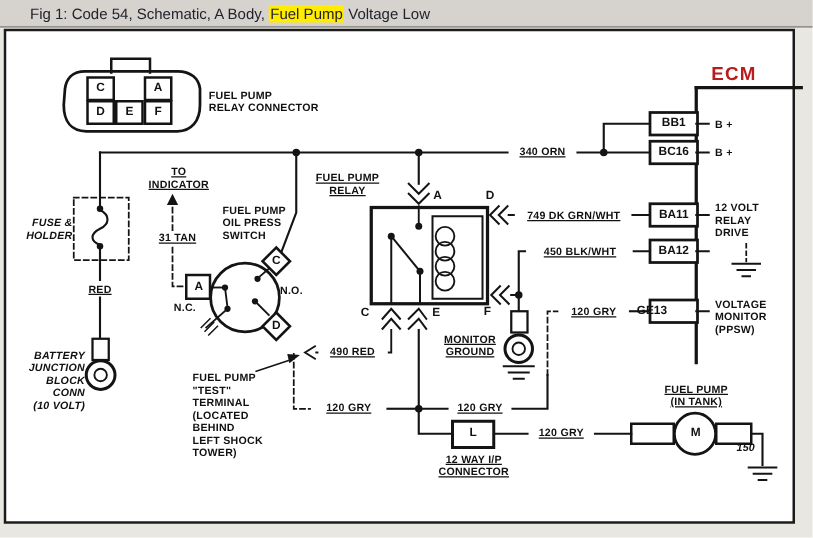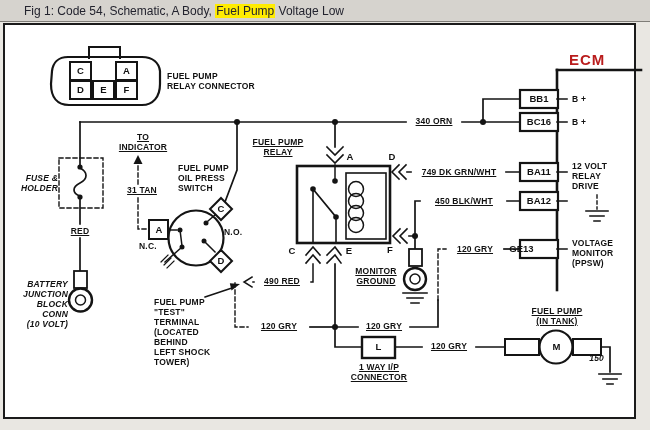--- a/index.html
+++ b/index.html
@@ -232,21 +232,21 @@
 GROUND</span>
   <span class="lbl" style="left:154px;top:297px;width:66px">FUEL PUMP
 "TEST"
 TERMINAL
 (LOCATED
 BEHIND
 LEFT SHOCK
 TOWER)</span>
 
   <span class="pin" style="left:362px;top:342px;width:33px">L</span>
-  <span class="lbl ctr" style="left:336px;top:362px;width:86px">1 WAY I/P
+  <span class="lbl ctr" style="left:336px;top:362px;width:86px">12 WAY I/P
 CONNECTOR</span>
 
   <span class="lbl ctr" style="left:514px;top:306px;width:86px">FUEL PUMP
 (IN TANK)</span>
   <span class="pin" style="left:548px;top:342px;width:17px">M</span>
   <span class="lbl rt" style="left:580px;top:353px;width:24px">150</span>
 
 </div>
 
 </body></html>

